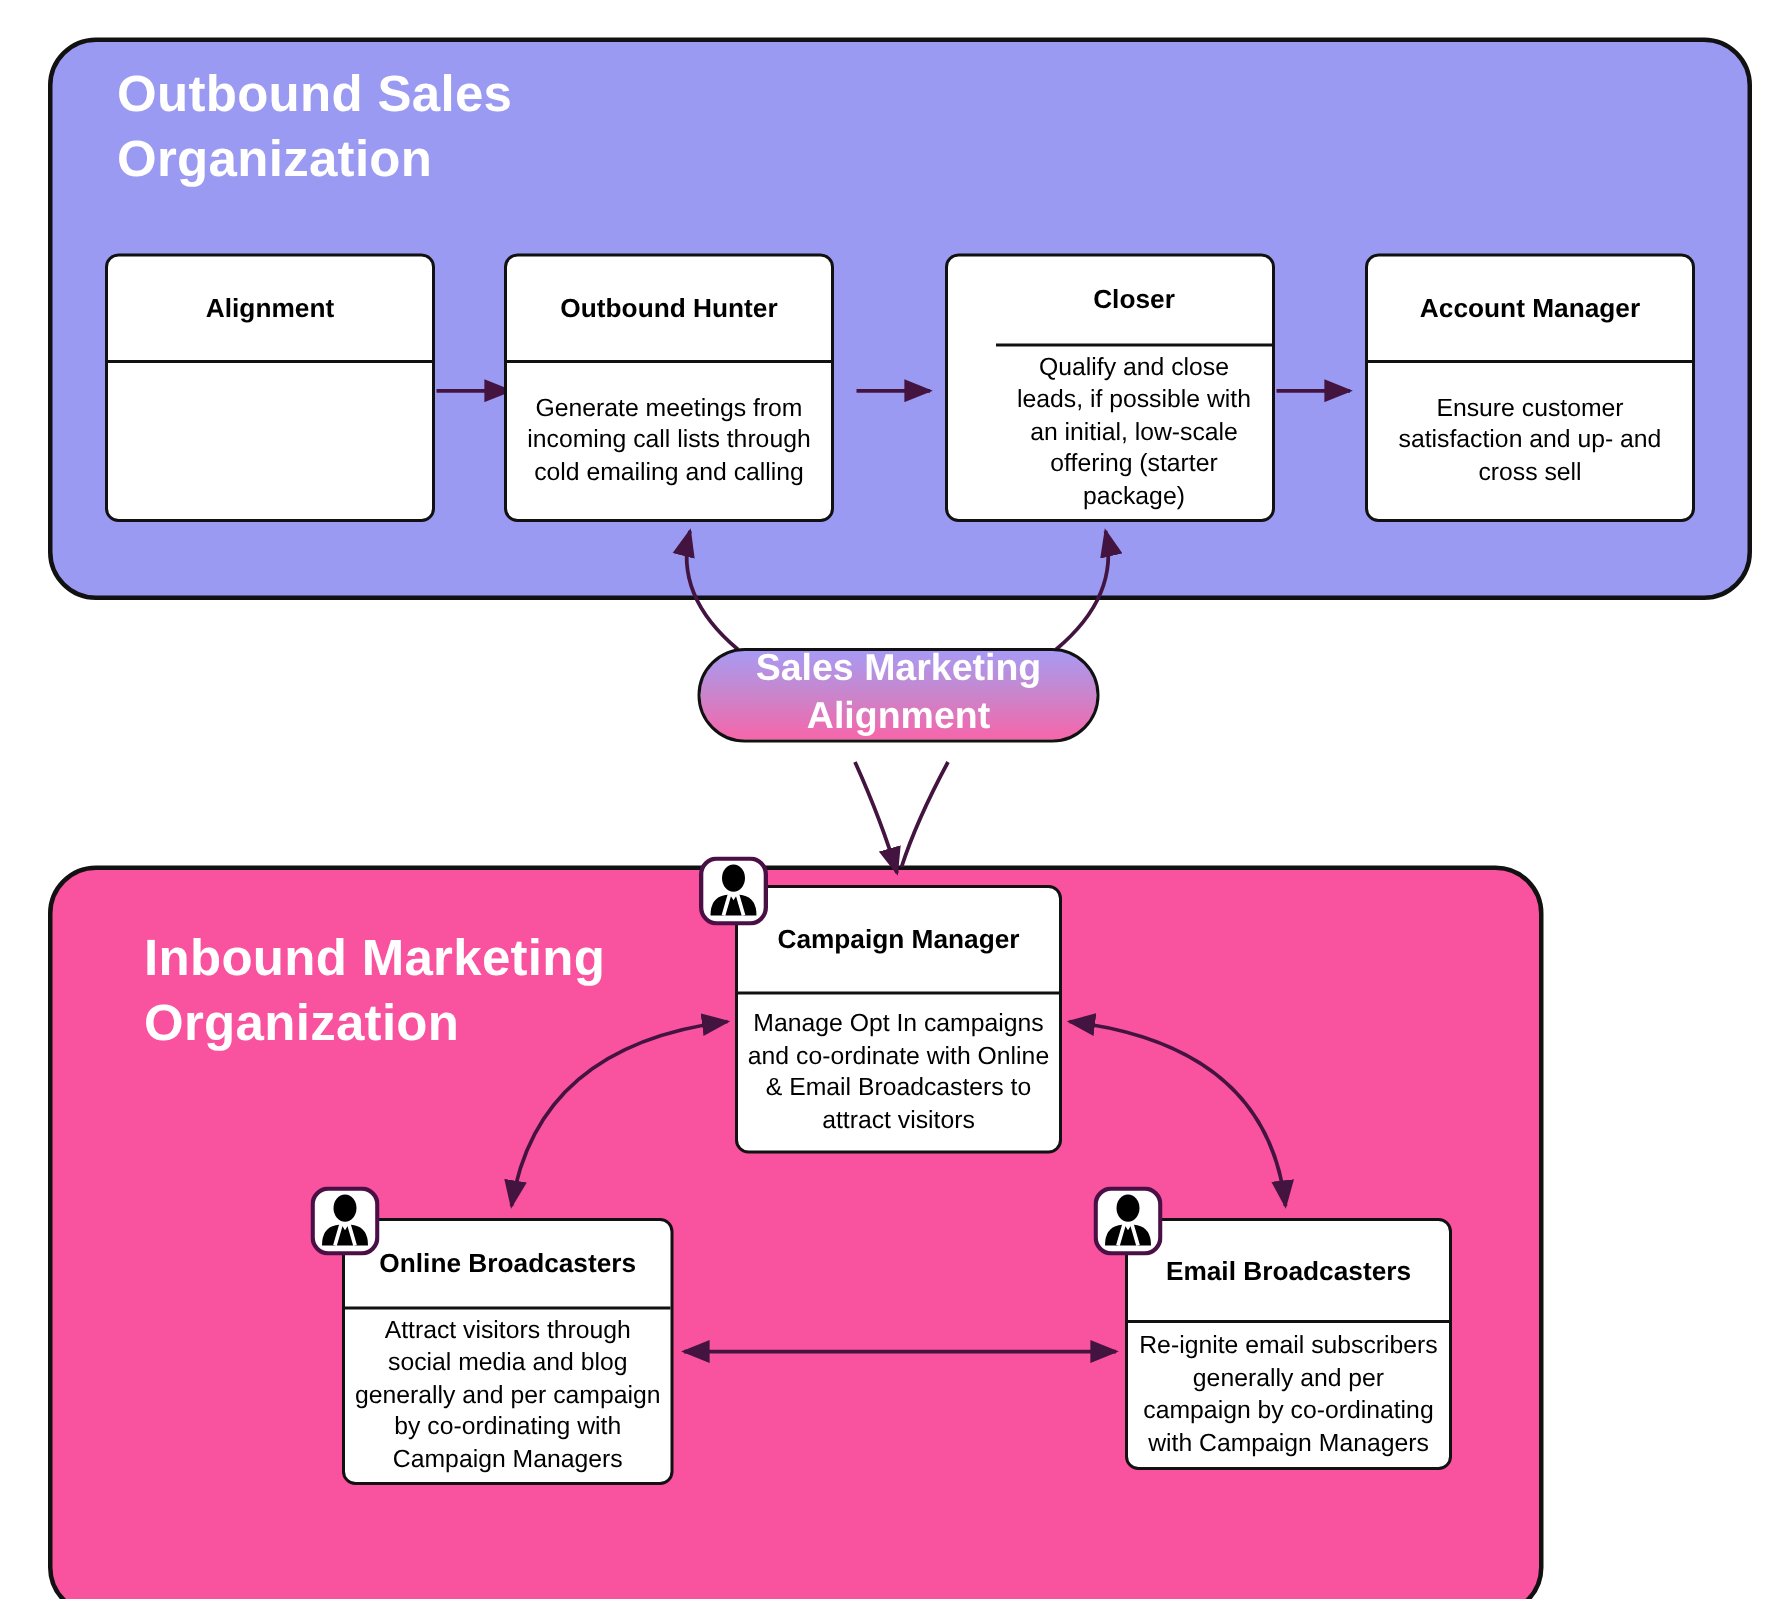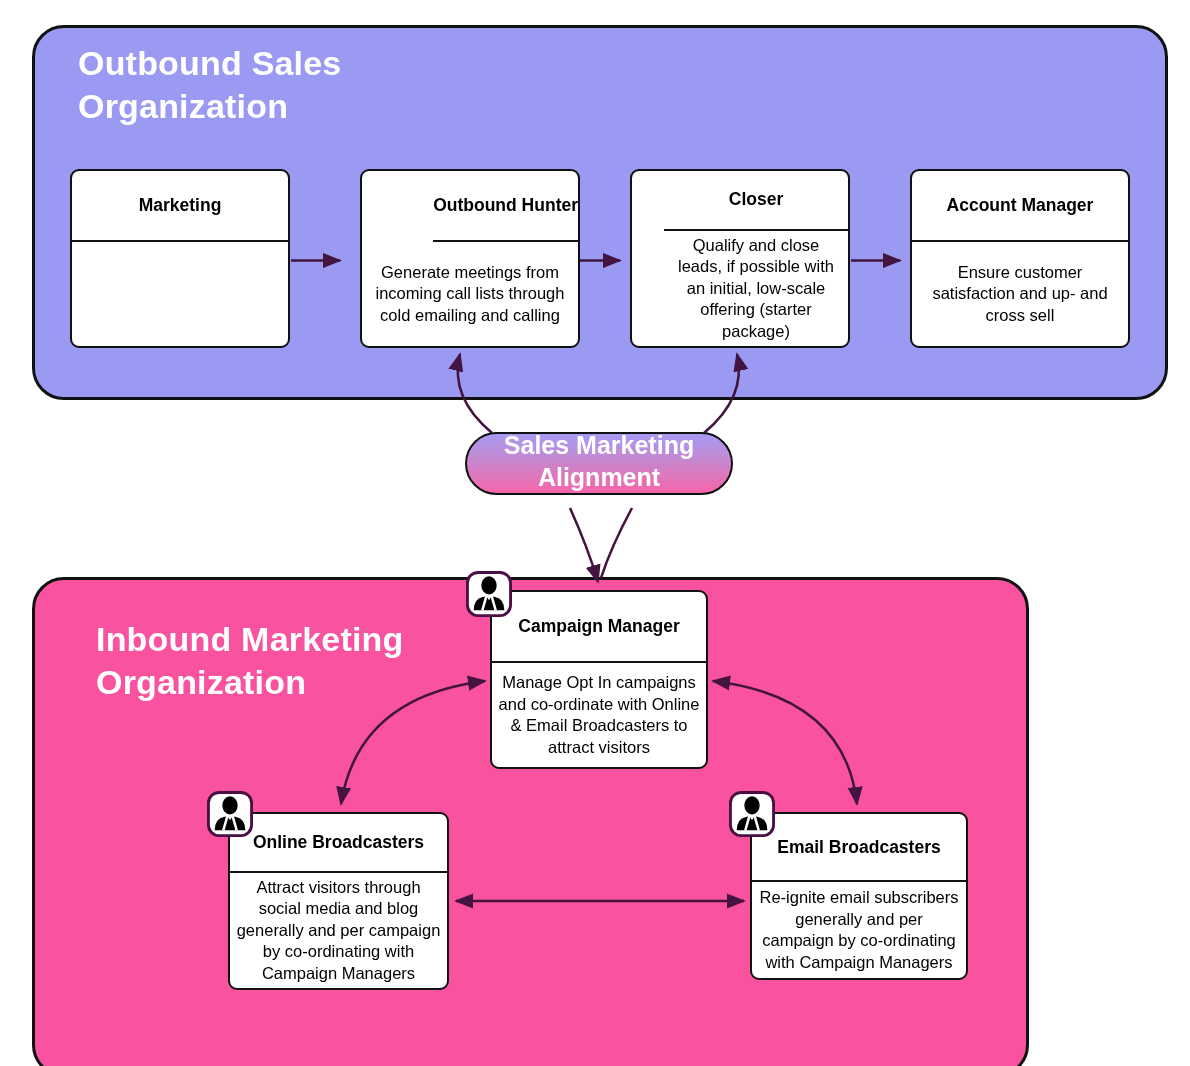--- a/index.html
+++ b/index.html
@@ -64,21 +64,21 @@
     display:flex;align-items:center;justify-content:center;
     font-size:16.5px;
     line-height:21.5px;
     color:#000000;
     text-align:center;
     padding:4px 6px;
     box-sizing:border-box;
   }
   
   .box-prospector{left:70px;top:169px;width:220px;height:179px;}
-  .box-hunter{left:360px;top:169px;width:220px;height:179px;align-items:flex-end;}
+  .box-hunter{left:336px;top:169px;width:220px;height:179px;}
   .box-closer{left:630px;top:169px;width:220px;height:179px;padding-left:32px;}
   .box-account{left:910px;top:169px;width:220px;height:179px;}
   .box-prospector .role-header,.box-hunter .role-header,
   .box-closer .role-header,.box-account .role-header{height:71px;}
   
   .box-campaign{left:490px;top:590px;width:218px;height:179px;}
   .box-campaign .role-header{height:71px;}
   .box-online{left:228px;top:812px;width:221px;height:178px;}
   .box-email{left:750px;top:812px;width:218px;height:168px;}
   .box-online .role-header,.box-email .role-header{height:68px;}
@@ -147,21 +147,21 @@
       <path d="M713,681 Q845,697 857,804" marker-start="url(#ah)" marker-end="url(#ah)"></path>
       <path d="M456,901 H744" marker-start="url(#ah)" marker-end="url(#ah)"></path>
     </g>
   </svg>
 
   <section class="org-container outbound">
     <h2 class="org-title">Outbound Sales Organization</h2>
   </section>
 
   <div class="role-box box-prospector">
-    <div class="role-header">Marketing</div>
+    <div class="role-header">Alignment</div>
   </div>
   <div class="role-box box-hunter">
     <div class="role-header">Outbound Hunter</div>
     <div class="role-body">Generate meetings from incoming call lists through cold emailing and calling</div>
   </div>
   <div class="role-box box-closer">
     <div class="role-header">Closer</div>
     <div class="role-body">Qualify and close leads, if possible with an initial, low-scale offering (starter package)</div>
   </div>
   <div class="role-box box-account">

